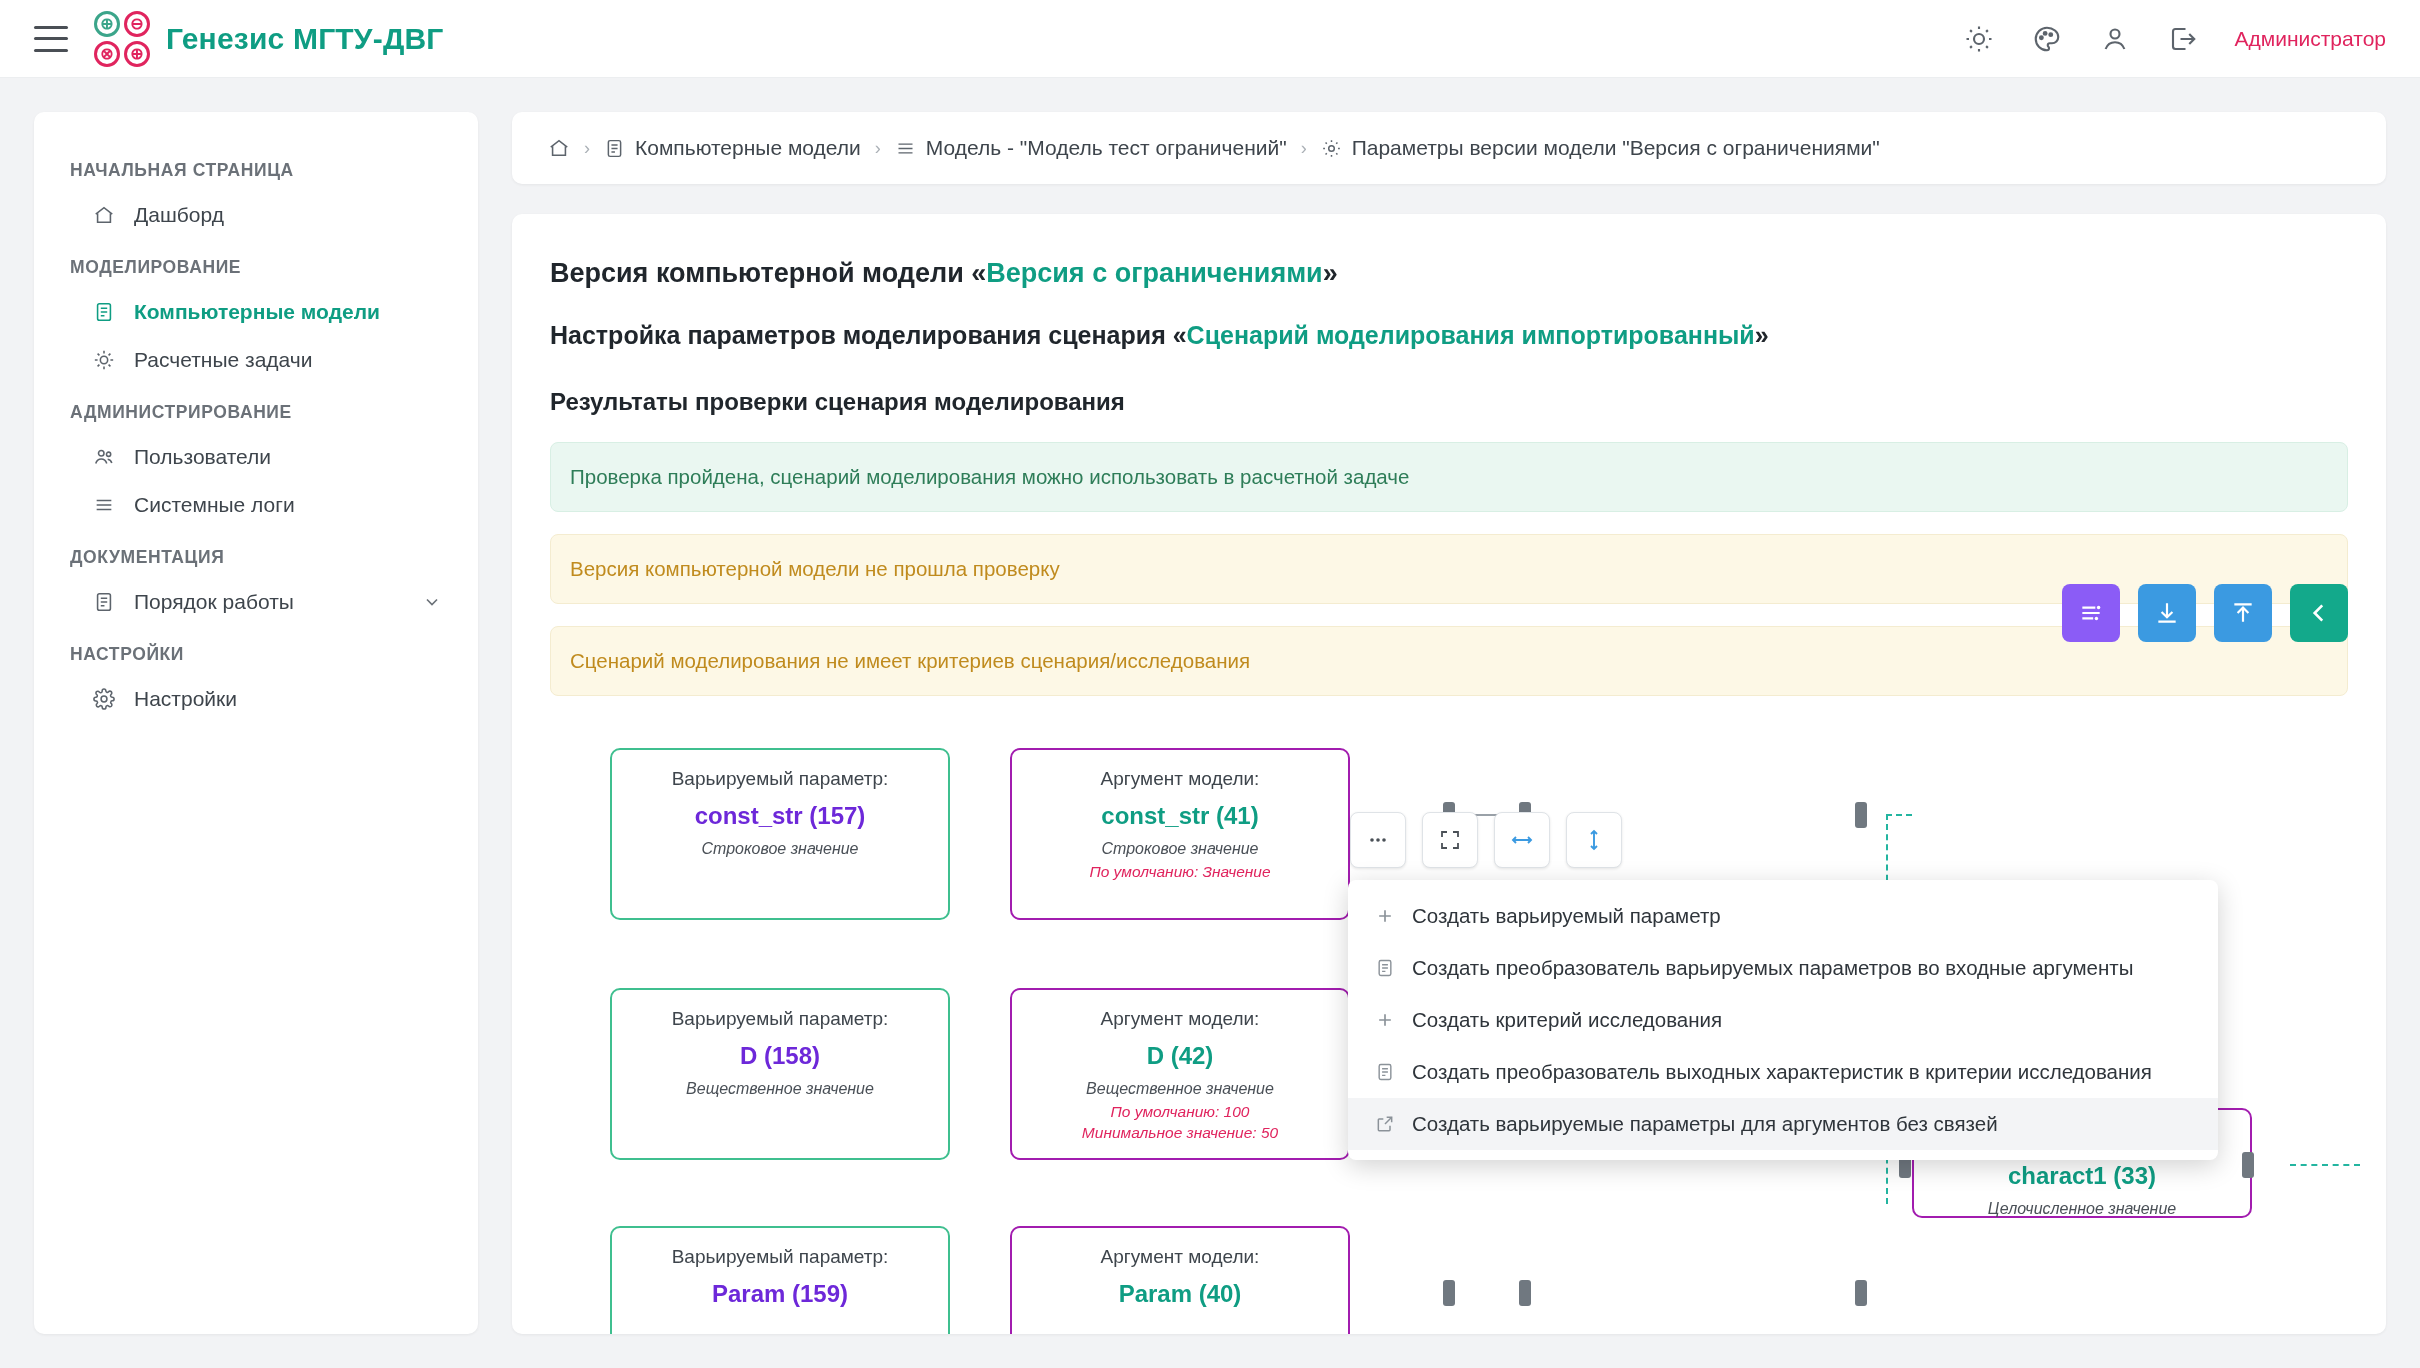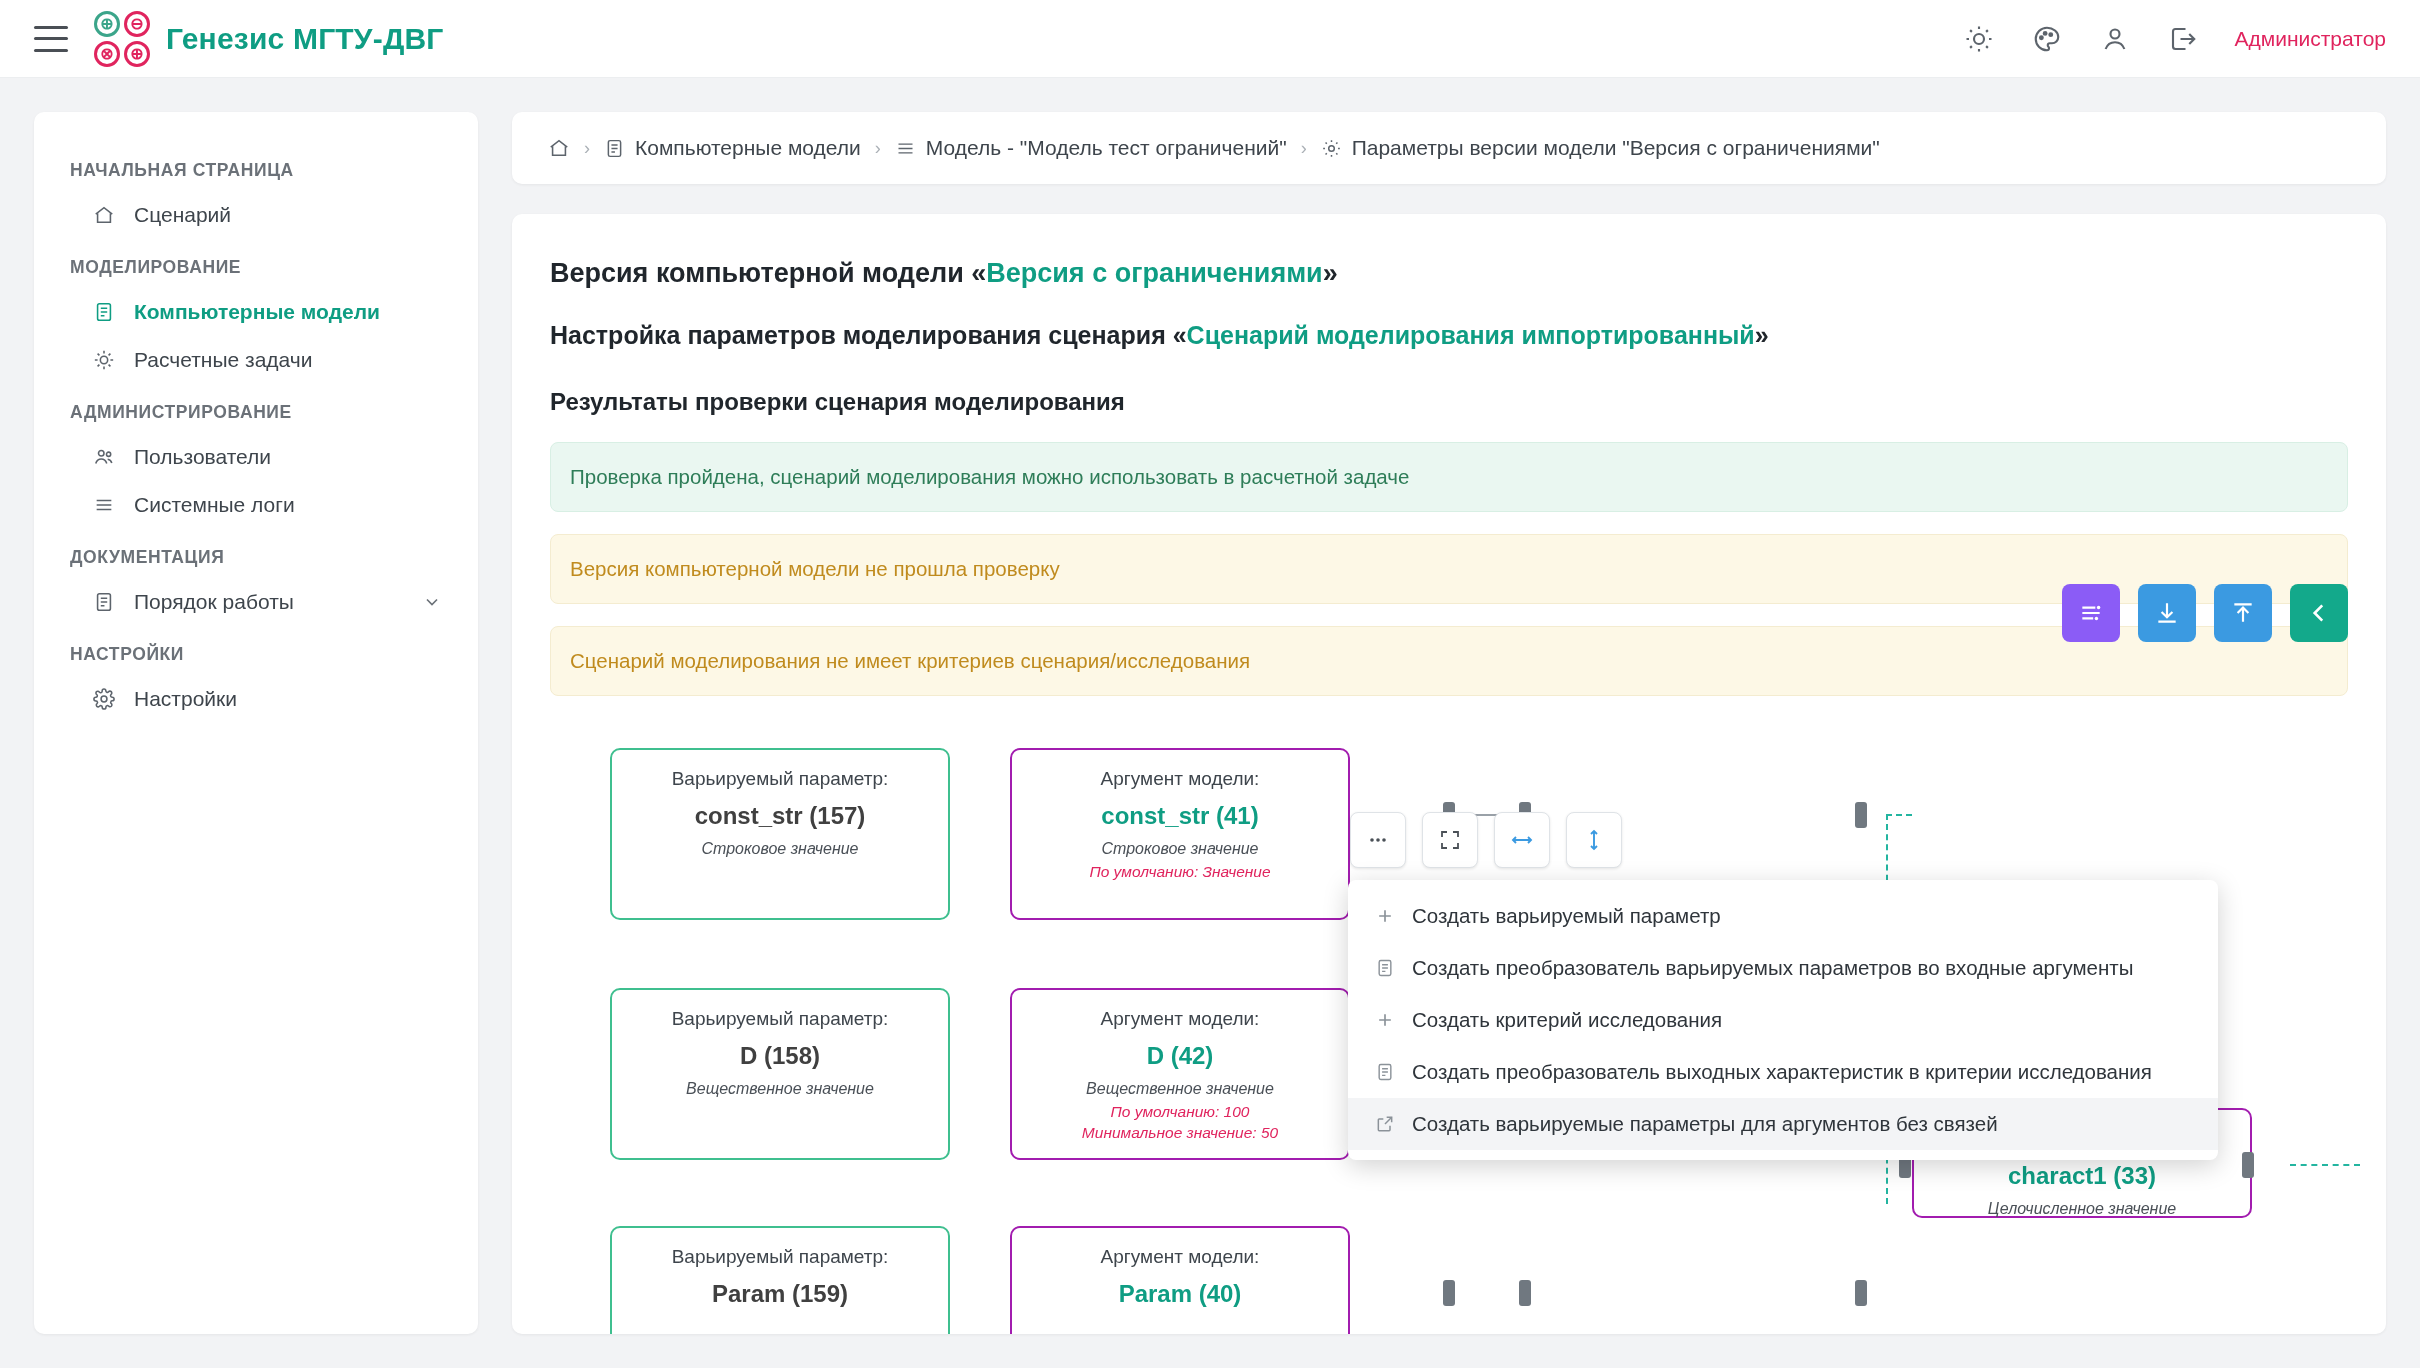--- a/index.html
+++ b/index.html
@@ -173,21 +173,21 @@
   .node {
     position: absolute;
     border-radius: 10px;
     background: #fff;
     text-align: center;
     padding: 18px 14px;
   }
   .node.green { border: 2px solid #3fbf8f; }
   .node.pink  { border: 2px solid #a21caf; }
   .node .n-cap { font-size: 19px; color: #3e454c; }
-  .node .n-name { font-size: 24px; font-weight: 700; color: #404040; margin-top: 12px; }
+  .node .n-name { font-size: 24px; font-weight: 700; color: #6d28d9; margin-top: 12px; }
   .node.pink .n-name { color: #0f9d83; }
   .node .n-type { font-size: 16px; font-style: italic; color: #4a5057; margin-top: 10px; }
   .node .n-extra { font-size: 15.5px; font-style: italic; color: #e0245e; margin-top: 4px; line-height: 1.35; }
 
   .port { position: absolute; width: 12px; height: 26px; background: #707880; border-radius: 3px; }
 
   .edge { position: absolute; background: #9aa1a8; height: 2px; }
   .edge.dash { background: none; border-top: 2.5px dashed #23b5a0; height: 0; }
   .edge.vdash { background: none; border-left: 2.5px dashed #23b5a0; width: 0; }
 
@@ -292,21 +292,21 @@
   <div class="sidebar">
 
     <div class="side-group">НАЧАЛЬНАЯ СТРАНИЦА</div>
     <div class="side-item">
       <span class="s-ico">
         <svg width="22" height="22" viewBox="0 0 24 24" fill="none" stroke="currentColor" stroke-width="1.7">
             <path d="M3 11l9-7 9 7"></path>
             <path d="M5 10v10h14V10"></path>
           </svg>
       </span>
-      <span>Сценарий</span>
+      <span>Дашборд</span>
     </div>
 
     <div class="side-group">МОДЕЛИРОВАНИЕ</div>
     <div class="side-item active">
       <span class="s-ico">
         <svg width="22" height="22" viewBox="0 0 24 24" fill="none" stroke="currentColor" stroke-width="1.7">
             <rect x="5" y="3" width="14" height="18" rx="2"></rect>
             <path d="M8.5 8h7M8.5 12h7M8.5 16h4"></path>
           </svg>
       </span>

